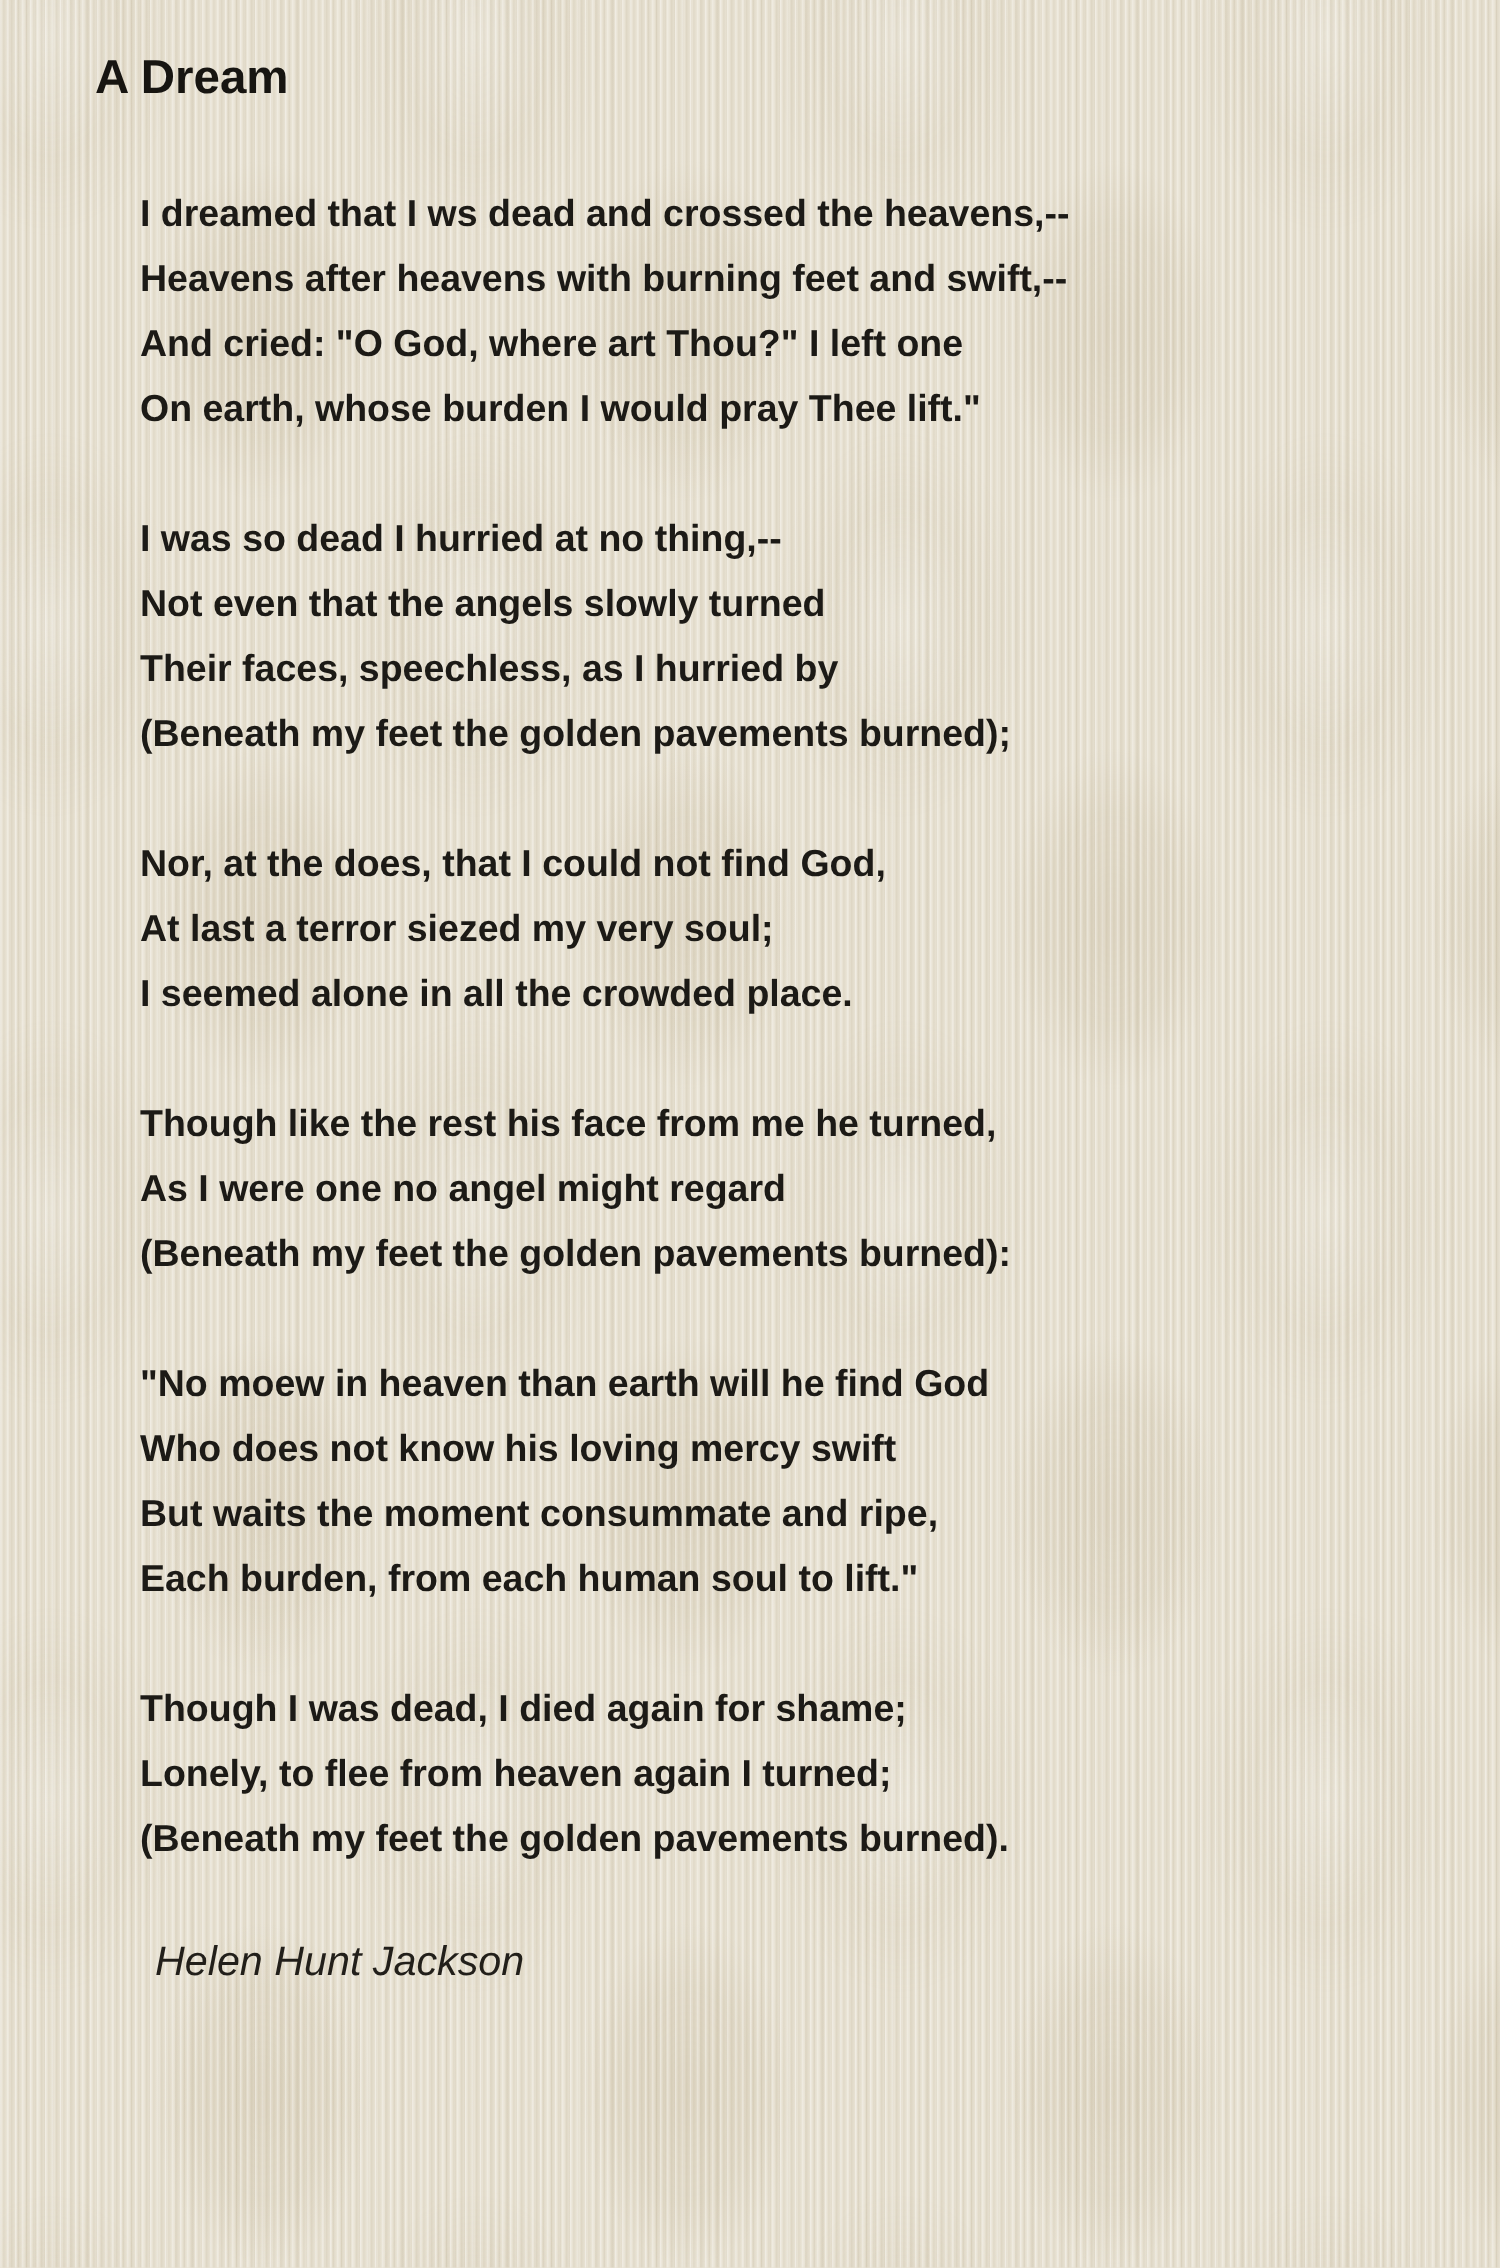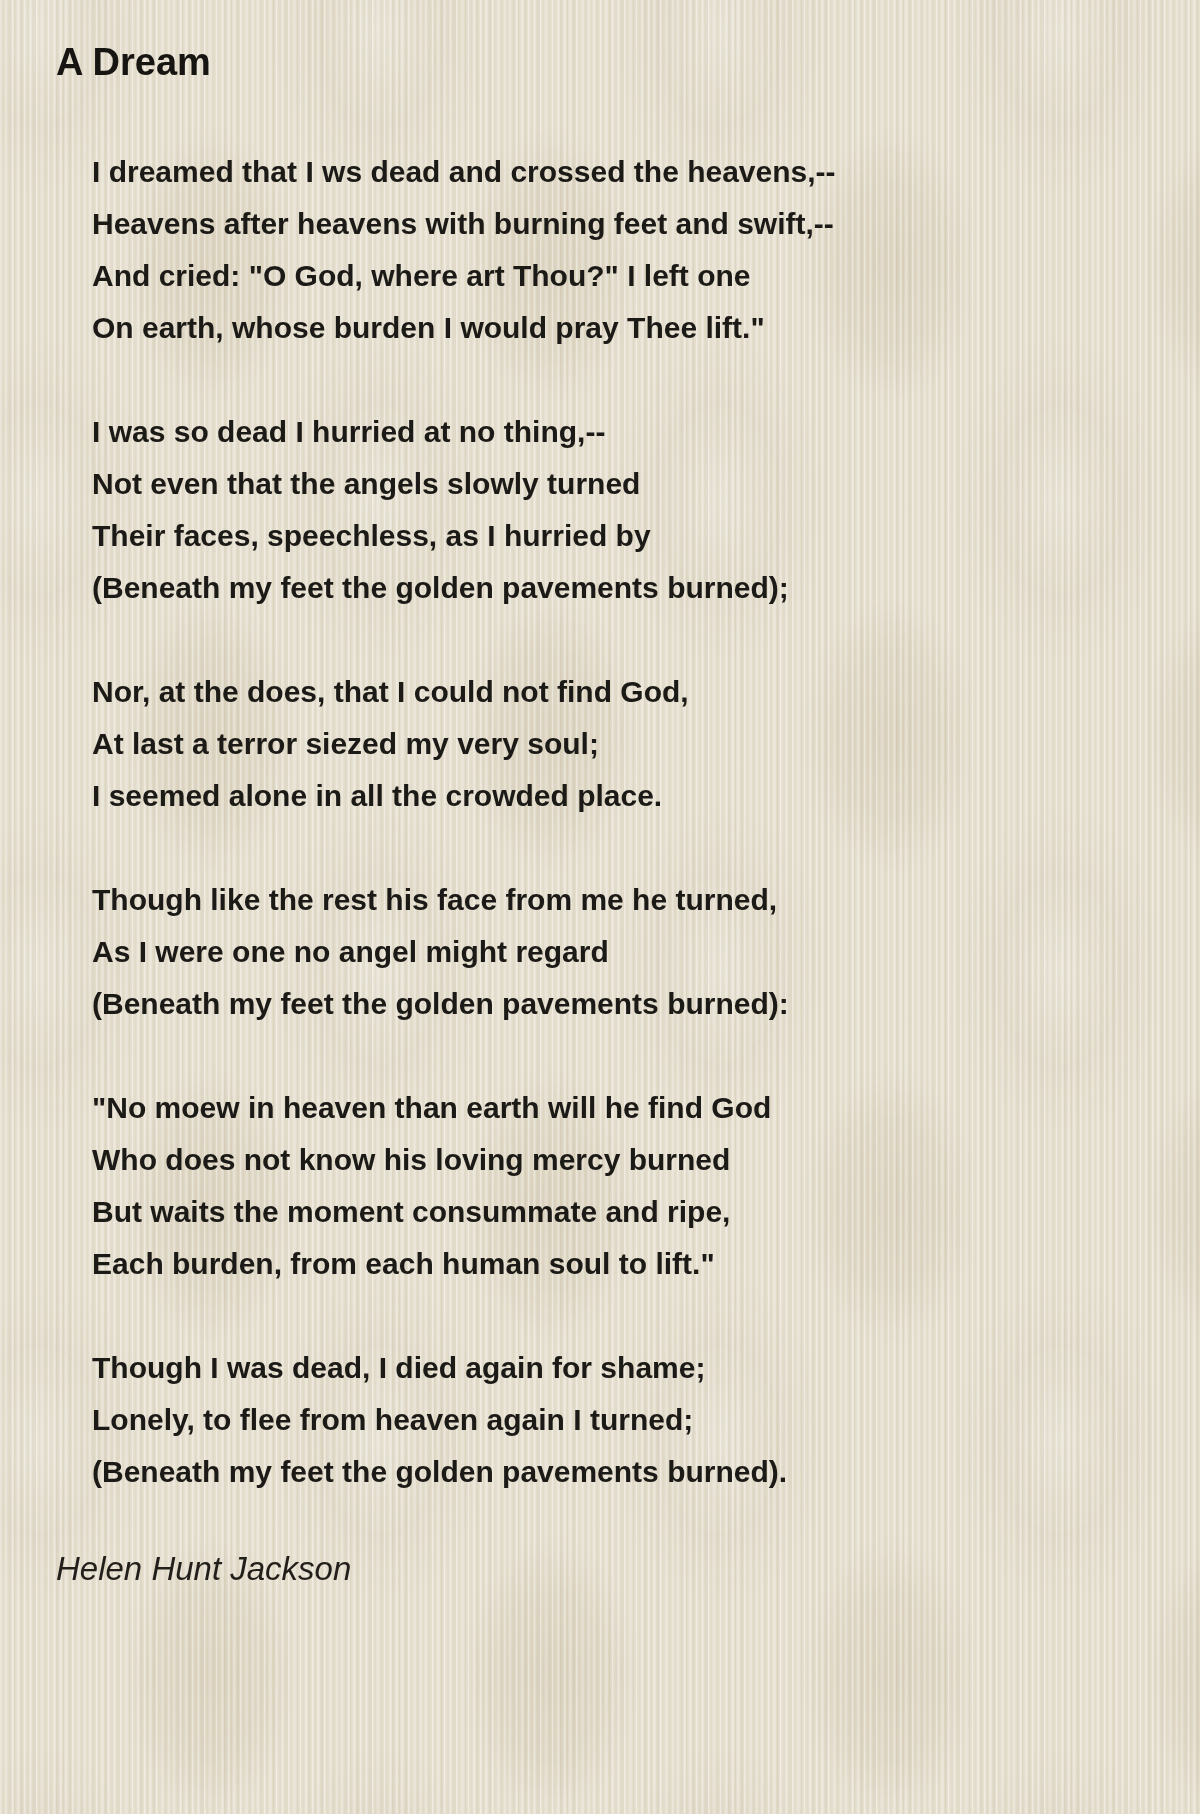--- a/index.html
+++ b/index.html
@@ -33,21 +33,21 @@
       0 0,
       0 0,
       40px 30px,
       210px 265px,
       210px 265px;
   }
   .poem {
     box-sizing: border-box;
     width: 1200px;
     height: 1400px;
-    padding: 40px 60px 0 56px;
+    padding: 40px 60px 0 76px;
   }
   .title {
     margin: 0;
     font-size: 38px;
     font-weight: bold;
     line-height: 1.2;
     color: #171511;
     letter-spacing: 0px;
   }
   .stanzas { margin-top: 60px; }
@@ -58,20 +58,21 @@
     line-height: 52px;
     color: #1c1a16;
     white-space: nowrap;
   }
   .author {
     margin-top: 46px;
     font-size: 33px;
     font-style: italic;
     font-weight: normal;
     color: #221f1a;
+    margin-left: 48px;
   }
 </style>
 </head>
 <body>
 
 <div class="poem">
   <h1 class="title">A Dream</h1>
 
   <div class="stanzas">
     <div class="stanza">
@@ -95,21 +96,21 @@
     </div>
 
     <div class="stanza">
       <div class="line">Though like the rest his face from me he turned,</div>
       <div class="line">As I were one no angel might regard</div>
       <div class="line">(Beneath my feet the golden pavements burned):</div>
     </div>
 
     <div class="stanza">
       <div class="line">"No moew in heaven than earth will he find God</div>
-      <div class="line">Who does not know his loving mercy burned</div>
+      <div class="line">Who does not know his loving mercy swift</div>
       <div class="line">But waits the moment consummate and ripe,</div>
       <div class="line">Each burden, from each human soul to lift."</div>
     </div>
 
     <div class="stanza">
       <div class="line">Though I was dead, I died again for shame;</div>
       <div class="line">Lonely, to flee from heaven again I turned;</div>
       <div class="line">(Beneath my feet the golden pavements burned).</div>
     </div>
   </div>

